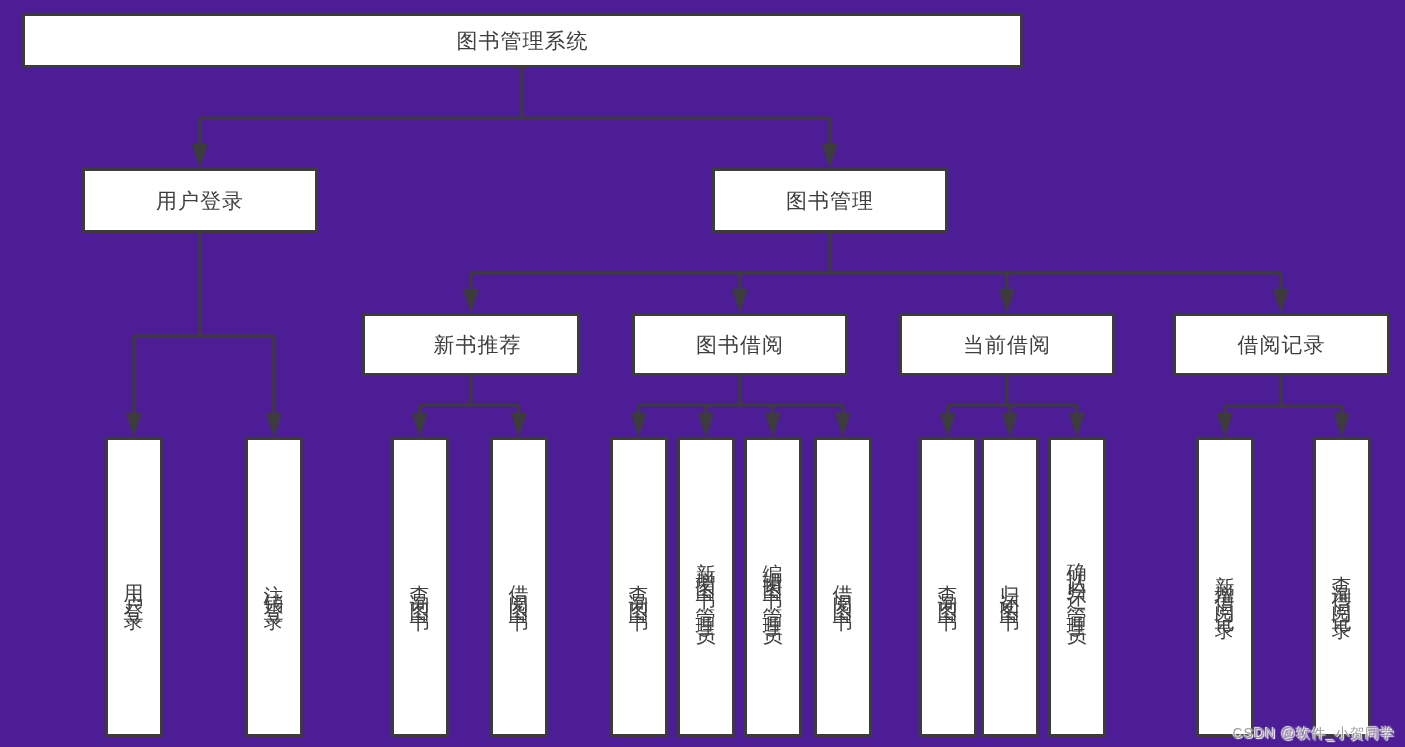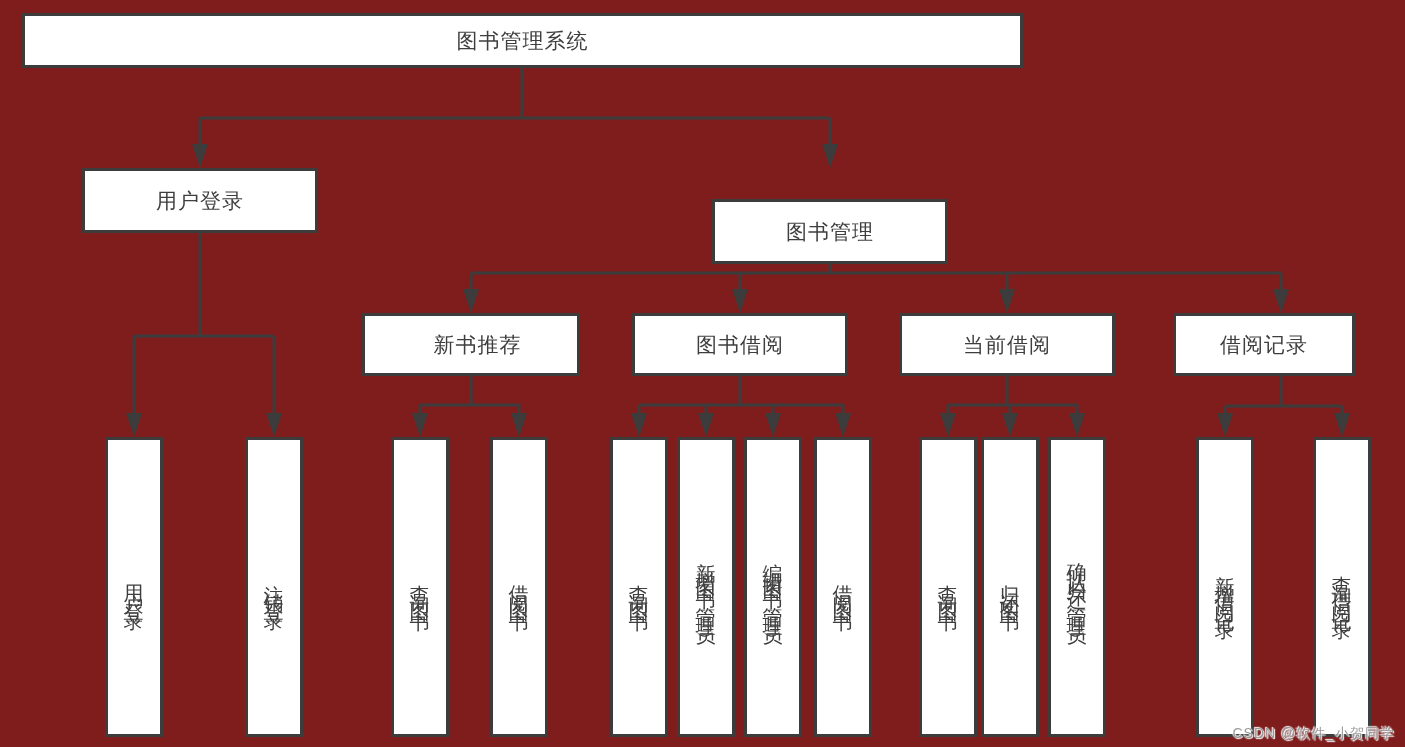--- a/index.html
+++ b/index.html
@@ -5,21 +5,21 @@
   html, body {
     margin: 0;
     padding: 0;
     background: #ffffff;
     font-family: "Liberation Sans", sans-serif;
   }
   .canvas {
     position: relative;
     width: 1405px;
     height: 747px;
-    background: #7f1d1d;
+    background: #4c1d95;
     overflow: hidden;
   }
   .connectors {
     position: absolute;
     left: 0;
     top: 0;
     width: 1405px;
     height: 747px;
   }
   .box {
@@ -100,26 +100,26 @@
       <polygon points="1002,413 1018,413 1010,437"></polygon>
       <polygon points="1069,413 1085,413 1077,437"></polygon>
       <polygon points="1217,413 1233,413 1225,437"></polygon>
       <polygon points="1334,413 1350,413 1342,437"></polygon>
     </g>
   </svg>
 
   <div class="box h-box" style="left:22px; top:13px; width:1001px; height:55px;">图书管理系统</div>
 
   <div class="box h-box" style="left:82px; top:168px; width:236px; height:65px;">用户登录</div>
-  <div class="box h-box" style="left:712px; top:168px; width:236px; height:65px;margin-top:31px;">图书管理</div>
+  <div class="box h-box" style="left:712px; top:168px; width:236px; height:65px;">图书管理</div>
 
   <div class="box h-box" style="left:362px; top:313px; width:218px; height:63px;padding-left:13px;">新书推荐</div>
   <div class="box h-box" style="left:899px; top:313px; width:216px; height:63px;">当前借阅</div>
   <div class="box h-box" style="left:632px; top:313px; width:216px; height:63px;">图书借阅</div>
-  <div class="box h-box" style="left:1173px; top:313px; width:182px; height:63px;">借阅记录</div>
+  <div class="box h-box" style="left:1173px; top:313px; width:217px; height:63px;">借阅记录</div>
 
   <div class="box v-box" style="left:105px; top:437px; width:58px; height:300px;">用户登录</div>
   <div class="box v-box" style="left:245px; top:437px; width:58px; height:300px;">注销登录</div>
 
   <div class="box v-box" style="left:391px; top:437px; width:58px; height:300px;">查询图书</div>
   <div class="box v-box" style="left:490px; top:437px; width:58px; height:300px;">借阅图书</div>
 
   <div class="box v-box" style="left:610px; top:437px; width:58px; height:300px;">查询图书</div>
   <div class="box v-box" style="left:677px; top:437px; width:58px; height:300px;">新增图书（管理员）</div>
   <div class="box v-box" style="left:744px; top:437px; width:58px; height:300px;">编辑图书（管理员）</div>

